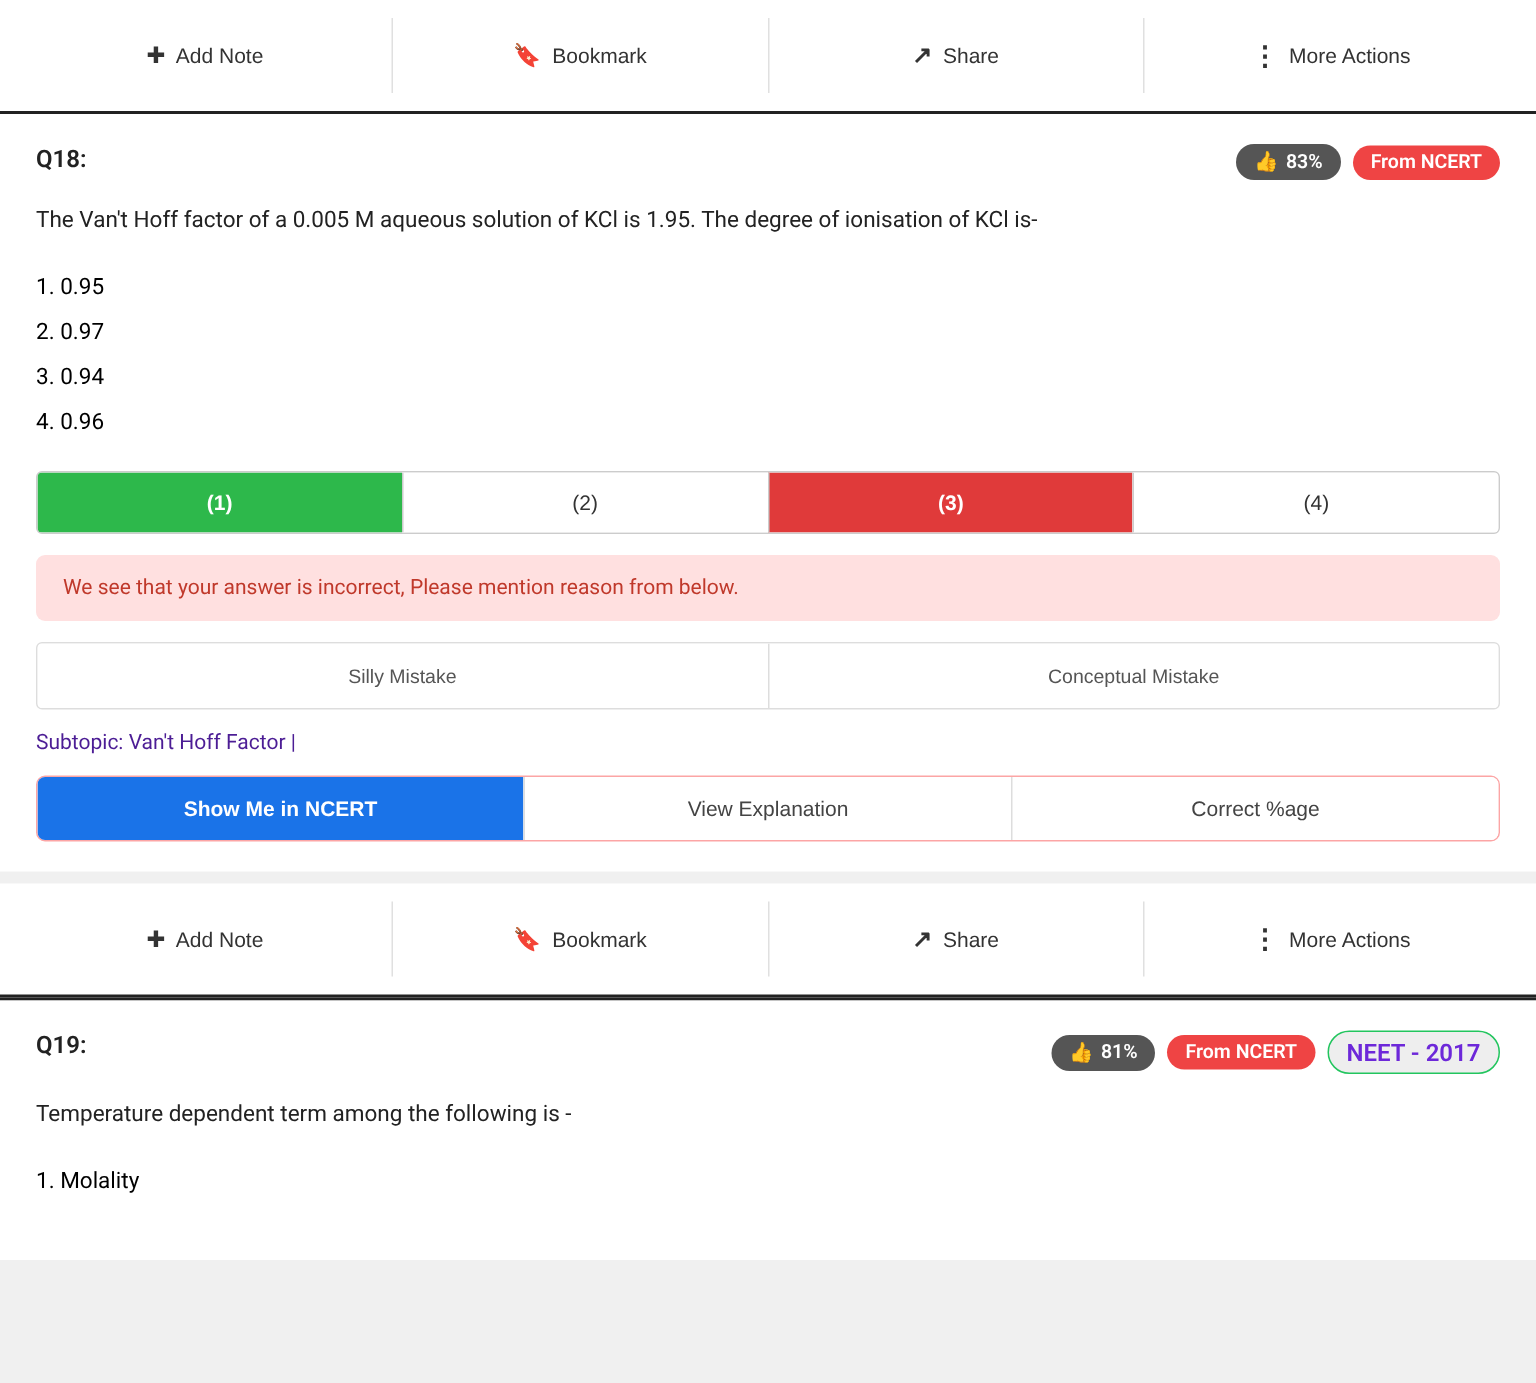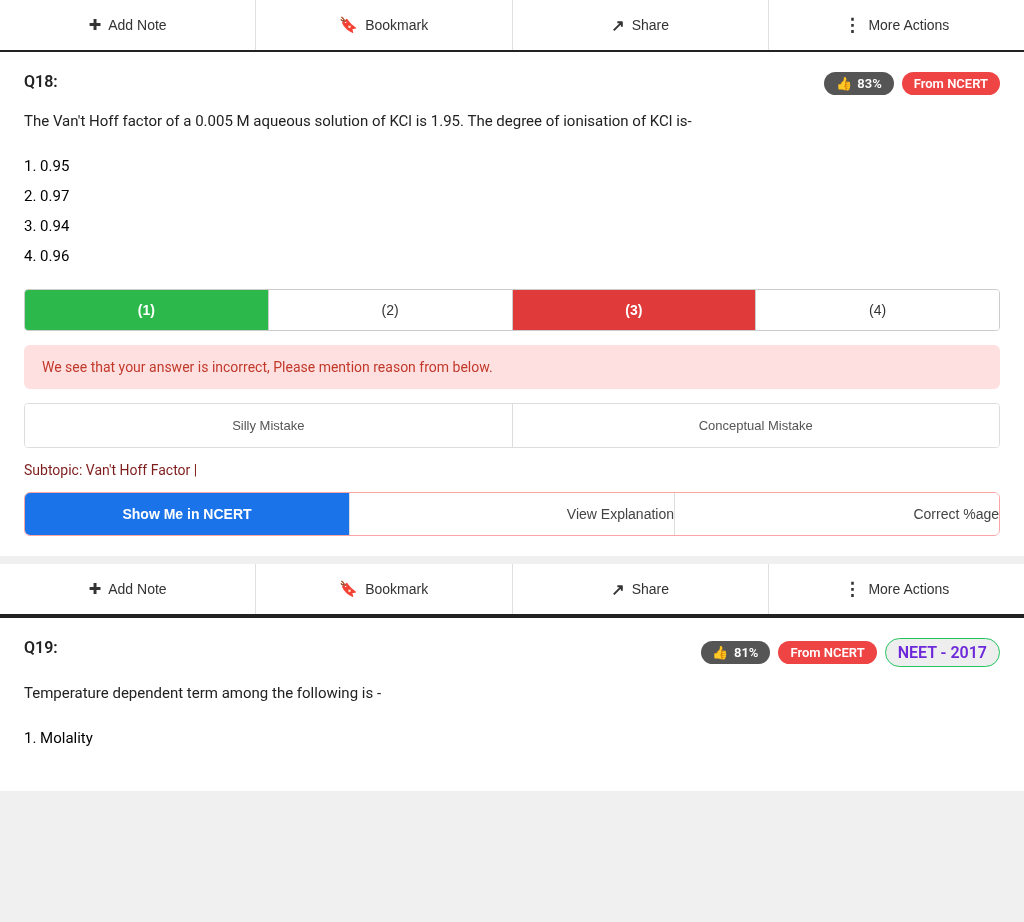--- a/index.html
+++ b/index.html
@@ -7,21 +7,21 @@
       font-family: -apple-system, BlinkMacSystemFont, 'Segoe UI', Roboto, sans-serif;
       background: #f0f0f0;
       font-size: 15px;
       color: #222;
     }
 
     .toolbar {
       display: flex;
       background: #fff;
       border-bottom: 2px solid #222;
-      padding: 0;
+      padding: 12px;
     }
     .toolbar-btn {
       flex: 1;
       display: flex;
       align-items: center;
       justify-content: center;
       gap: 7px;
       padding: 14px 0;
       cursor: pointer;
       border: none;
@@ -158,21 +158,21 @@
     }
     .reason-btn + .reason-btn {
       border-left: 1px solid #ddd;
     }
 
     .subtopic {
       font-size: 14px;
       color: #888;
       margin-bottom: 14px;
     }
-    .subtopic span { color: #7f1d1d; }
+    .subtopic span { color: #4c1d95; }
 
     .action-tabs {
       display: flex;
       border: 1px solid #fca5a5;
       border-radius: 6px;
       overflow: hidden;
       margin-bottom: 0;
     }
     .action-tab {
       flex: 1;
@@ -184,21 +184,20 @@
       background: #fff;
       color: #444;
     }
     .action-tab.active {
       background: #1a73e8;
       color: #fff;
       font-weight: 600;
     }
     .action-tab + .action-tab {
       border-left: 1px solid #ddd;
-      text-align: right;
     }
 
     .divider {
       height: 2px;
       background: #222;
       margin: 0;
     }
 
     
     .icon-add::before { content: "✚"; font-size: 15px; }

